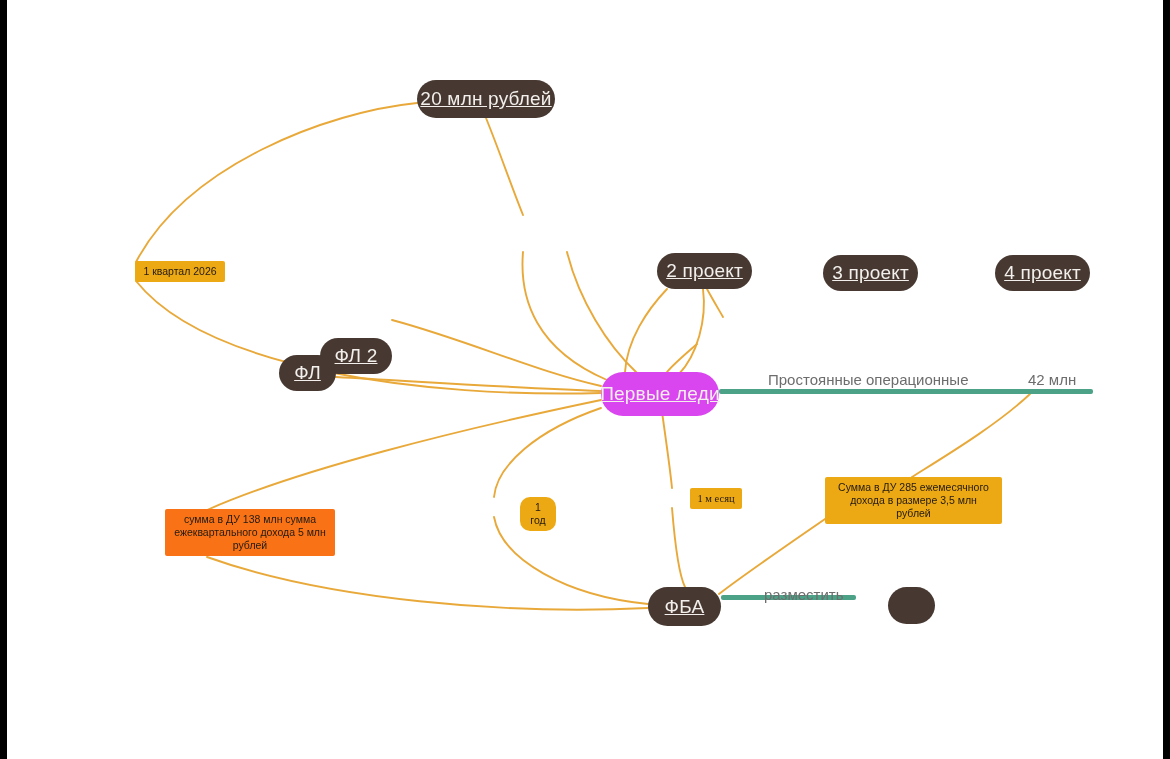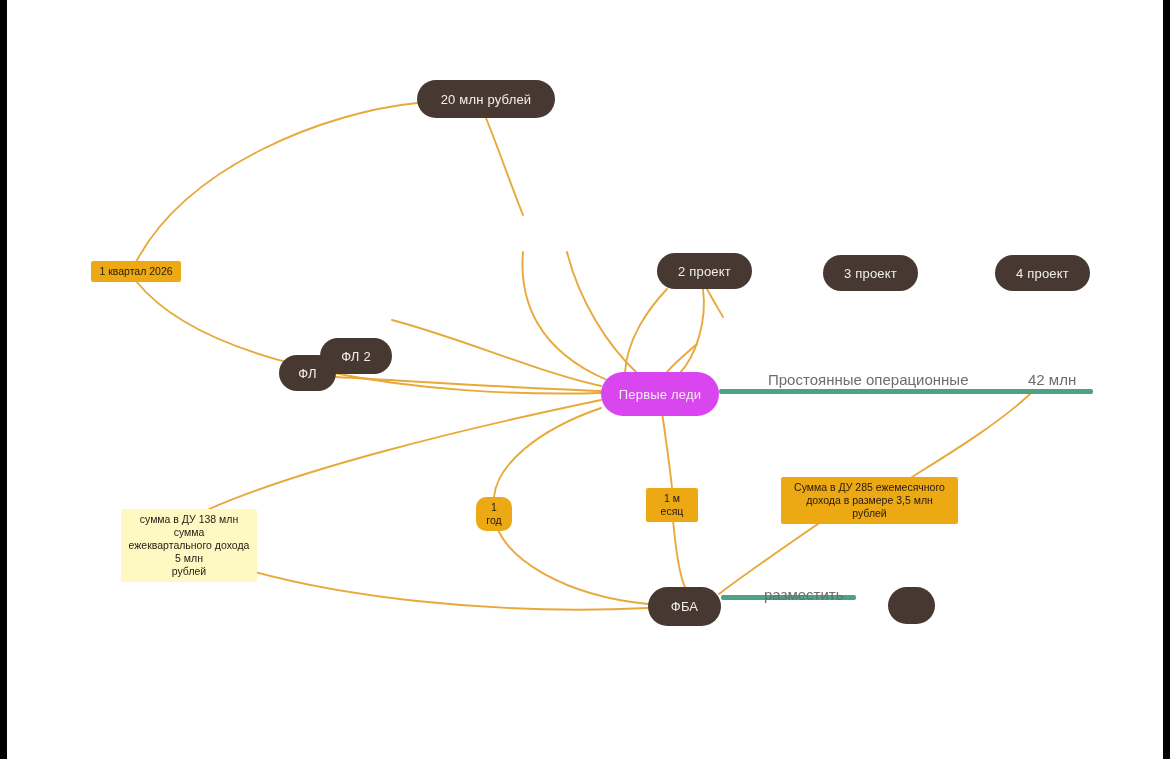--- a/index.html
+++ b/index.html
@@ -31,40 +31,42 @@
     height: 759px;
   }
   .node {
     position: absolute;
     background: #473931;
     color: #f2efec;
     border-radius: 22px;
     display: flex;
     align-items: center;
     justify-content: center;
-    font-size: 13px;
+    font-size: 19px;
     letter-spacing: 0.2px;
     white-space: nowrap;
     box-sizing: border-box;
     padding: 0 18px;
     z-index: 5;
+    text-decoration: underline;
   }
   .node.empty { padding: 0; }
   .label {
     position: absolute;
     background: #eca913;
     color: #231a12;
     font-size: 10.5px;
     line-height: 13px;
     text-align: center;
     border-radius: 2px;
     padding: 4px 7px;
     box-sizing: border-box;
     z-index: 6;
     white-space: pre-line;
+    margin-left: 44px;
   }
   .barline {
     position: absolute;
     background: #4ba287;
     height: 5px;
     border-radius: 2px;
     z-index: 4;
   }
   .bartext {
     position: absolute;
@@ -98,27 +100,27 @@
       <path d="M 665 508 C 668 545 672 575 678 587" fill="none" stroke="#e8a93a" stroke-width="1.9" stroke-linecap="round"></path>
       <path d="M 1023 394 C 990 425 940 455 905 477" fill="none" stroke="#e8a93a" stroke-width="1.9" stroke-linecap="round"></path>
       <path d="M 840 504 C 780 545 730 580 712 594" fill="none" stroke="#e8a93a" stroke-width="1.9" stroke-linecap="round"></path>
     </svg>
 <div class="barline" style="left: 712px; top: 389px; width: 374px; background: rgb(75, 162, 135);"></div>
     <div class="bartext" style="left: 761px; top: 371px; color: rgb(109, 109, 109);">Простоянные операционные</div>
     <div class="bartext" style="left: 1021px; top: 371px; color: rgb(109, 109, 109);">42 млн</div>
     <div class="barline" style="left: 714px; top: 595px; width: 135px; background: rgb(75, 162, 135);"></div>
     <div class="bartext" style="left: 757px; top: 586px; color: rgb(109, 109, 109);">разместить</div>
     <div class="label" style="left: 84px; top: 261px; width: 90px; background: rgb(236, 169, 19); color: rgb(35, 26, 18);">1 квартал 2026</div>
-    <div class="label" style="left: 114px; top: 509px; width: 136px; background: #fef9c3; color: rgb(35, 26, 18);">сумма в ДУ 138 млн сумма
+    <div class="label" style="left: 114px; top: 509px; width: 170px; background: #f97316; color: rgb(35, 26, 18);">сумма в ДУ 138 млн сумма
 ежеквартального дохода 5 млн
 рублей</div>
     <div class="label" style="left: 774px; top: 477px; width: 177px; background: rgb(236, 169, 19); color: rgb(35, 26, 18);">Сумма в ДУ 285  ежемесячного
 дохода в размере 3,5 млн рублей</div>
     <div class="label" style="left: 469px; top: 497px; width: 36px; background: rgb(236, 169, 19); color: rgb(35, 26, 18); border-radius: 10px;">1 год</div>
-    <div class="label" style="left: 639px; top: 488px; width: 52px; background: rgb(236, 169, 19); color: rgb(35, 26, 18);">1 м есяц</div>
+    <div class="label" style="left: 639px; top: 488px; width: 52px; background: rgb(236, 169, 19); color: rgb(35, 26, 18); font-family: Liberation Serif, serif;">1 м есяц</div>
     <div class="node" style="left: 410px; top: 80px; width: 138px; height: 38px; background: rgb(71, 57, 49); color: rgb(242, 239, 236);">20  млн рублей</div>
     <div class="node" style="left: 650px; top: 253px; width: 95px; height: 36px; background: rgb(71, 57, 49); color: rgb(242, 239, 236);">2 проект</div>
     <div class="node" style="left: 816px; top: 255px; width: 95px; height: 36px; background: rgb(71, 57, 49); color: rgb(242, 239, 236);">3 проект</div>
     <div class="node" style="left: 988px; top: 255px; width: 95px; height: 36px; background: rgb(71, 57, 49); color: rgb(242, 239, 236);">4 проект</div>
     <div class="node" style="left: 313px; top: 298px; width: 72px; height: 36px; background: rgb(71, 57, 49); color: rgb(242, 239, 236); margin-top: 40px;">ФЛ 2</div>
     <div class="node" style="left: 272px; top: 355px; width: 57px; height: 36px; background: rgb(71, 57, 49); color: rgb(242, 239, 236);">ФЛ</div>
     <div class="node" style="left: 594px; top: 372px; width: 118px; height: 44px; background: #d946ef; color: rgb(242, 239, 236);">Первые леди</div>
     <div class="node" style="left: 641px; top: 587px; width: 73px; height: 39px; background: rgb(71, 57, 49); color: rgb(242, 239, 236);">ФБА</div>
     <div class="node empty" style="left: 881px; top: 587px; width: 47px; height: 37px; background: rgb(71, 57, 49); color: rgb(242, 239, 236);"></div>
   </div>

